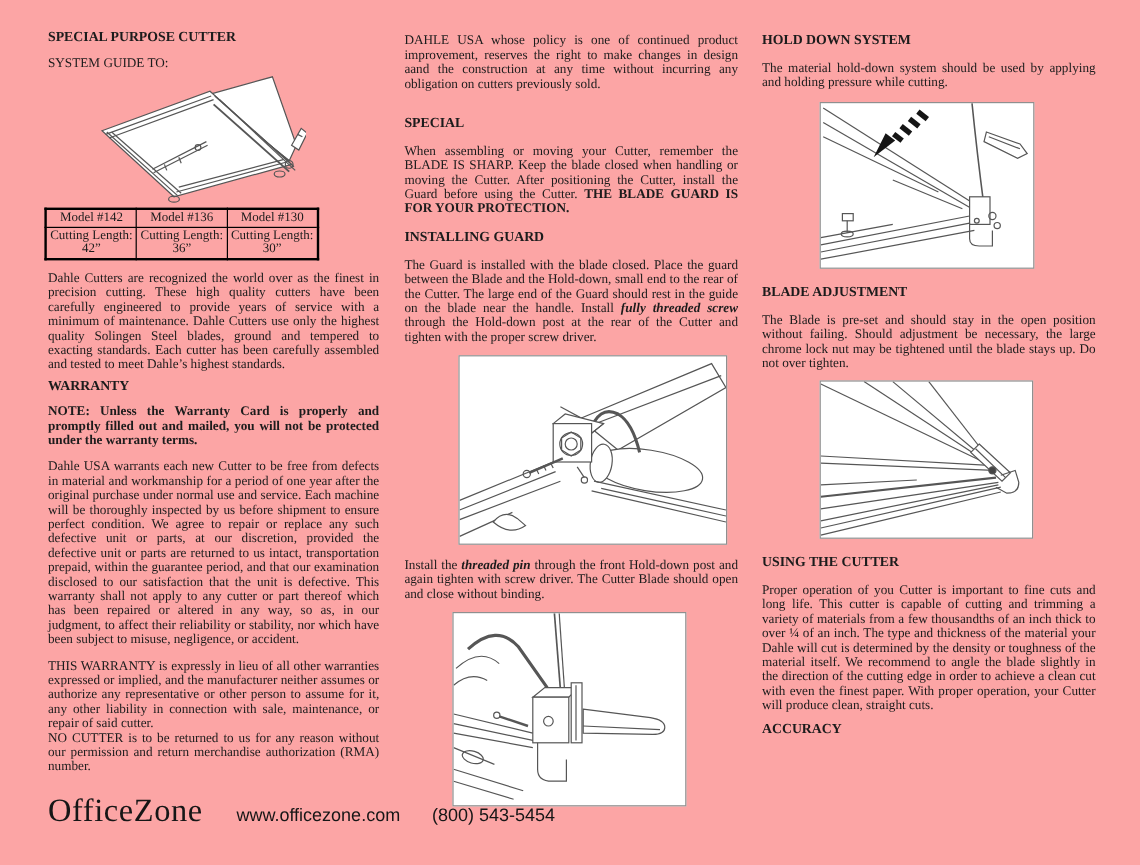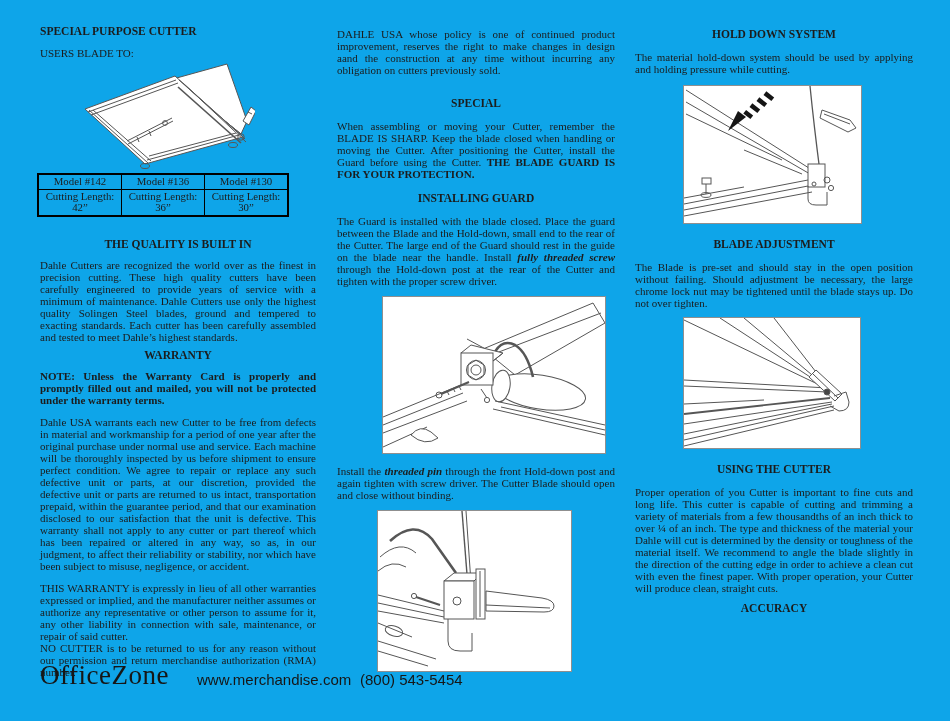--- a/index.html
+++ b/index.html
@@ -1,33 +1,33 @@
 <!DOCTYPE html>
 <html><head>
 <meta charset="utf-8">
 <style>
   html,body{margin:0;padding:0;background:#e8e8e8;}
-  .page{position:relative;width:950px;height:721px;background:#0ea5e9;
+  .page{position:relative;width:950px;height:721px;background:#fca5a5;
         font-family:"Liberation Serif", serif;color:#1c1c1c;overflow:hidden;}
   .col{position:absolute;top:0;}
   .col1{left:40px;width:276px;top:25px;}
   .col2{left:337px;width:278px;top:28px;}
   .col3{left:635px;width:278px;top:28px;}
   .doc-title{font-weight:bold;font-size:11.5px;line-height:12px;margin:0;}
   .guide{margin:10px 0 0 0;font-size:11px;line-height:12px;}
   .guide .spread{text-align:justify;text-align-last:justify;}
-  .heading{font-weight:bold;font-size:11.5px;line-height:12px;text-align:center;margin:21px 0 0 0;}
+  .heading{font-weight:bold;font-size:11.5px;line-height:12px;margin:21px 0 0 0;}
   .para{font-size:11px;line-height:12px;text-align:justify;margin:9px 0 0 0;}
   .para.tight{margin:0;}
   .bold{font-weight:bold;}
   .rb{font-weight:bold;}
   .ri{font-style:italic;}
   .justify-last{text-align-last:justify;}
   
-  .models-table{border-collapse:collapse;width:252px;margin:0 0 0 -3px;
+  .models-table{border-collapse:collapse;width:229px;margin:0 0 0 -3px;
                 font-size:10.8px;line-height:11px;}
   .models-table td{border:1px solid #000;text-align:center;padding:1px 0 2px 0;}
   .models-table{border:2px solid #000;}
   
   .figure{display:block;}
   .figure-frame{border:1px solid #8f8f8f;background:#fff;}
   svg{display:block;}
   
   .footer-logo{position:absolute;left:40px;top:660px;font-size:27px;
                font-family:"Liberation Serif",serif;color:#161616;letter-spacing:0.5px;}
@@ -38,21 +38,21 @@
 </style>
 </head>
 <body>
 
 <div class="page">
 
   <div class="col col1">
     <p class="doc-title">SPECIAL PURPOSE CUTTER</p>
 
     <div class="guide">
-      <div>USERS BLADE TO:</div>
+      <div>SYSTEM GUIDE TO:</div>
     </div>
 
     <div class="figure" style="margin:4px 0 0 35px;width:180px;height:110px;">
       <svg width="180" height="110" viewBox="0 0 180 110">
         <g stroke="#565656" stroke-width="1" fill="none">
 
           <polygon points="98,16 152,1 172,58 166,71" fill="#fff"></polygon>
           <line x1="98" y1="16" x2="166" y2="71"></line>
 
           <polygon points="10,46 100,13 168,74 70,101" fill="#fff"></polygon>
@@ -91,21 +91,20 @@
           <td>Model #130</td>
         </tr>
         <tr>
           <td>Cutting Length: 42”</td>
           <td>Cutting Length: 36”</td>
           <td>Cutting Length: 30”</td>
         </tr>
       </tbody>
     </table>
 
-    <p class="heading">THE QUALITY IS BUILT IN</p>
     <p class="para">Dahle Cutters are recognized the world over as the finest in precision cutting. These high quality cutters have been carefully engineered to provide years of service with a minimum of maintenance. Dahle Cutters use only the highest quality Solingen Steel blades, ground and tempered to exacting standards. Each cutter has been carefully assembled and tested to meet Dahle’s highest standards.</p>
 
     <p class="heading" style="margin-top:6px">WARRANTY</p>
     <p class="para bold">NOTE:  Unless the Warranty Card is properly and promptly filled out and mailed, you will not be protected under the warranty terms.</p>
     <p class="para" style="margin-top:10px">Dahle USA warrants each new Cutter to be free from defects in material and workmanship for a period of one year after the original purchase under normal use and service. Each machine will be thoroughly inspected by us before shipment to ensure perfect condition. We agree to repair or replace any such defective unit or parts, at our discretion, provided the defective unit or parts are returned to us intact, transportation prepaid, within the guarantee period, and that our examination disclosed to our satisfaction that the unit is defective. This warranty shall not apply to any cutter or part thereof which has been repaired or altered in any way, so as, in our judgment, to affect their reliability or stability, nor which have been subject to misuse, negligence, or accident.</p>
     <p class="para" style="margin-top:10px">THIS WARRANTY is expressly in lieu of all other warranties expressed or implied, and the manufacturer neither assumes or authorize any representative or other person to assume for it, any other liability in connection with sale, maintenance, or repair of said cutter.</p>
     <p class="para tight">NO CUTTER is to be returned to us for any reason without our permission and return merchandise authorization (RMA) number.</p>
   </div>
 
   <div class="col col2">
@@ -276,16 +275,16 @@
       </svg>
     </div>
 
     <p class="heading" style="margin-top:14px">USING THE CUTTER</p>
     <p class="para" style="margin-top:11px">Proper operation of you Cutter is important to fine cuts and long life. This cutter is capable of cutting and trimming a variety of materials from a few thousandths of an inch thick to over ¼ of an inch. The type and thickness of the material your Dahle will cut is determined by the density or toughness of the material itself. We recommend to angle the blade slightly in the direction of the cutting edge in order to achieve a clean cut with even the finest paper. With proper operation, your Cutter will produce clean, straight cuts.</p>
 
     <p class="heading" style="margin-top:8px">ACCURACY</p>
   </div>
 
   <div class="footer-logo">OfficeZone</div>
-  <div class="footer-site">www.merchandise.com</div>
+  <div class="footer-site">www.officezone.com</div>
   <div class="footer-phone">(800) 543-5454</div>
 
 </div>
 
 </body></html>

